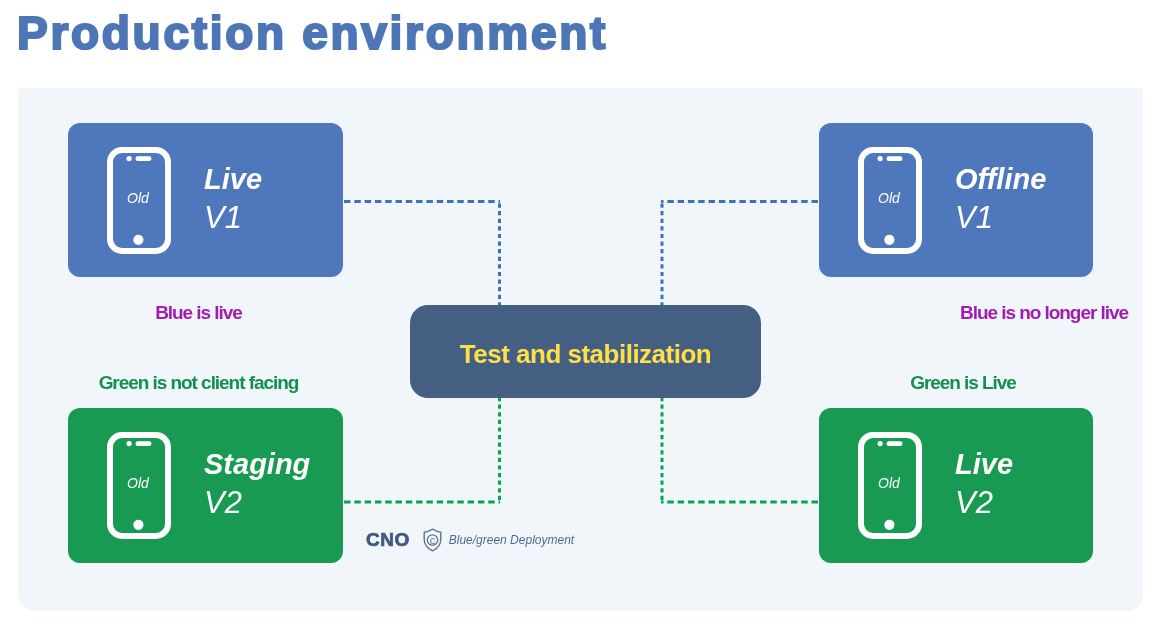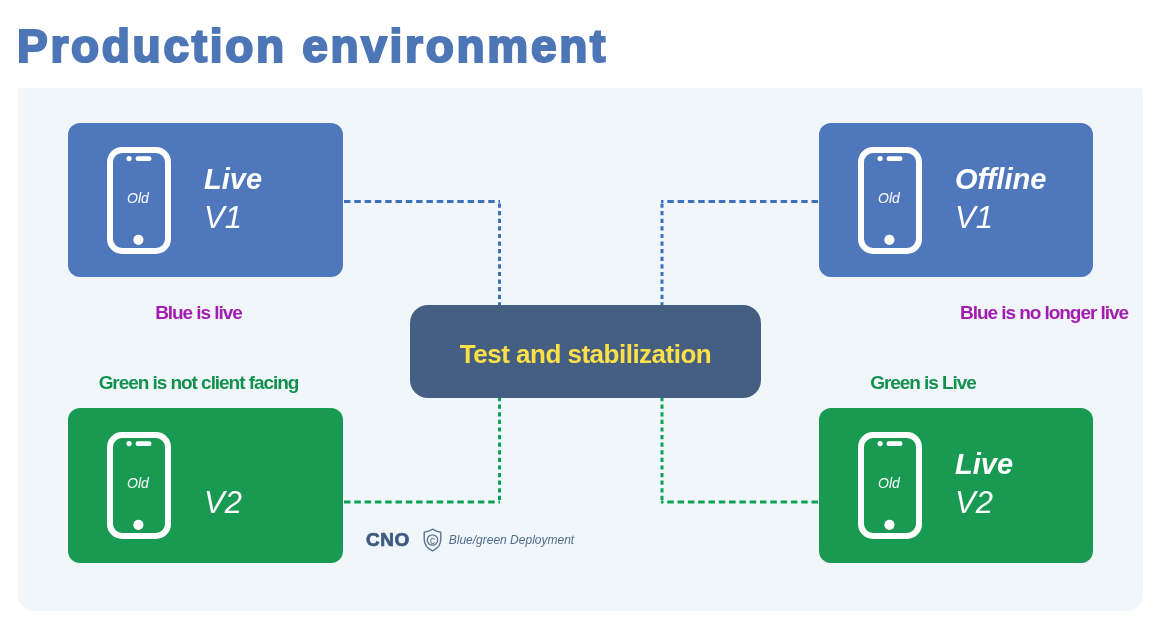--- a/index.html
+++ b/index.html
@@ -1,17 +1,17 @@
 <!DOCTYPE html>
 <html><head>
 <meta charset="utf-8">
 <style>
   html,body{margin:0;padding:0;}
   body{width:1168px;height:629px;background:#ffffff;font-family:"Liberation Sans",sans-serif;position:relative;overflow:hidden;}
-  .title{position:absolute;left:17px;top:23px;font-size:46px;line-height:46px;font-weight:bold;color:#4d76b7;letter-spacing:2.7px;-webkit-text-stroke:2.2px #4d76b7;}
+  .title{position:absolute;left:17px;top:10px;font-size:46px;line-height:46px;font-weight:bold;color:#4d76b7;letter-spacing:2.7px;-webkit-text-stroke:2.2px #4d76b7;}
   .panel{position:absolute;left:18px;top:88px;width:1125px;height:523px;background:#f1f6fa;border-radius:2px 2px 16px 16px;}
   .box{position:absolute;width:275px;height:154px;border-radius:12px;font-style:italic;}
   .blue{background:#4f78bc;}
   .green{background:#199a52;}
   .b1{left:68px;top:123px;}
   .b2{left:819px;top:123px;width:274px;}
   .b3{left:68px;top:408px;height:155px;}
   .b4{left:819px;top:408px;width:274px;height:155px;}
   .phone{position:absolute;left:39px;top:24px;}
   .btitle{position:absolute;left:136px;top:42px;font-size:29px;line-height:29px;font-weight:bold;color:#fff;}
@@ -68,39 +68,40 @@
 </div>
 
 <div class="box green b3">
   <svg class="phone" width="64" height="107" viewBox="0 0 64 107">
     <rect x="3" y="3" width="58" height="101" rx="12" stroke="#fff" stroke-width="6" fill="none"></rect>
     <circle cx="22.1" cy="11.6" r="2.6" fill="#fff"></circle>
     <rect x="28.5" y="9.3" width="16" height="4.8" rx="2.4" fill="#fff"></rect>
     <text x="31" y="56.2" font-size="14" fill="#fff" text-anchor="middle" font-family="Liberation Sans,sans-serif">Old</text>
     <circle cx="31.4" cy="92.8" r="5.1" fill="#fff"></circle>
   </svg>
+  <div class="btitle">Staging</div>
   <div class="bver">V2</div>
 </div>
 
 <div class="box green b4">
   <svg class="phone" width="64" height="107" viewBox="0 0 64 107">
     <rect x="3" y="3" width="58" height="101" rx="12" stroke="#fff" stroke-width="6" fill="none"></rect>
     <circle cx="22.1" cy="11.6" r="2.6" fill="#fff"></circle>
     <rect x="28.5" y="9.3" width="16" height="4.8" rx="2.4" fill="#fff"></rect>
     <text x="31" y="56.2" font-size="14" fill="#fff" text-anchor="middle" font-family="Liberation Sans,sans-serif">Old</text>
     <circle cx="31.4" cy="92.8" r="5.1" fill="#fff"></circle>
   </svg>
   <div class="btitle">Live</div>
   <div class="bver">V2</div>
 </div>
 
 <div class="lbl lblblue" style="left:61px;top:294px;width:275px;">Blue is live</div>
 <div class="lbl lblblue" style="left:854px;top:294px;width:274px;text-align:right;">Blue is no longer live</div>
 <div class="lbl lblgreen" style="left:61px;top:372px;width:275px;">Green is not client facing</div>
-<div class="lbl lblgreen" style="left:786px;top:372px;width:274px;text-align:center;">Green is Live</div>
+<div class="lbl lblgreen" style="left:826px;top:372px;width:274px;text-align:center;">Green is Live</div>
 
 <div class="center">
     <span>Test and stabilization</span>
   </div>
 
 <div class="footer">
   <span class="cno">CNO</span>
   <svg class="shield" width="19" height="24" viewBox="0 0 19 24">
     <path d="M9.5 1.2 L13.5 3.2 L17.8 4.2 L17.8 11 C17.8 16.5 14.5 20.6 9.5 22.8 C4.5 20.6 1.2 16.5 1.2 11 L1.2 4.2 L5.5 3.2 Z" stroke="#5a7392" stroke-width="1.4" fill="none"></path>
     <circle cx="9.5" cy="12" r="5.2" stroke="#5a7392" stroke-width="1.3" fill="none"></circle>

